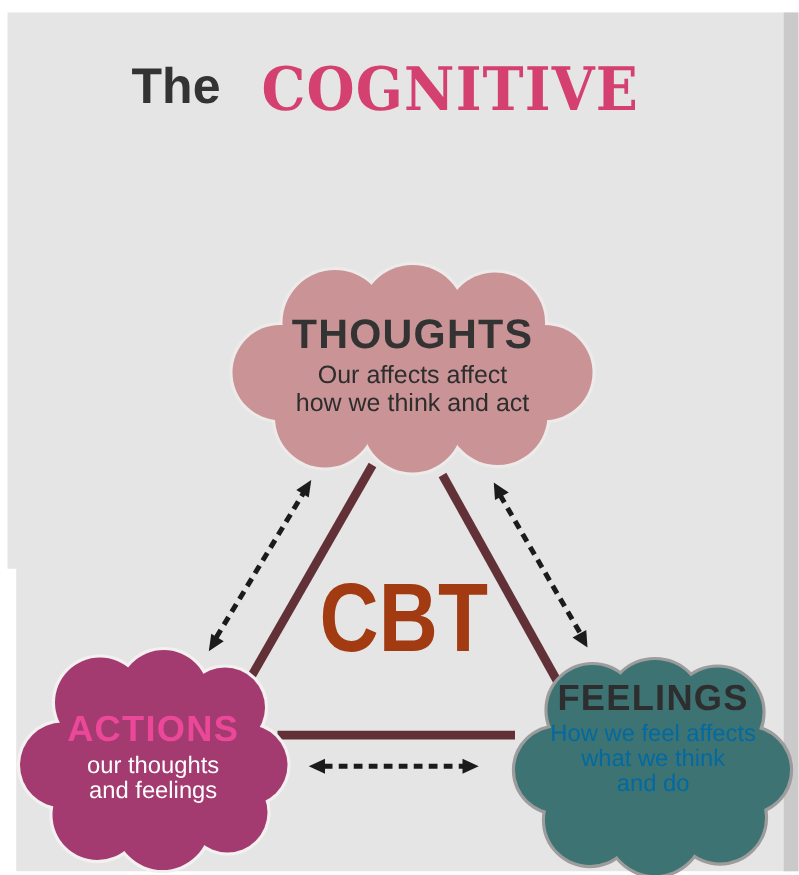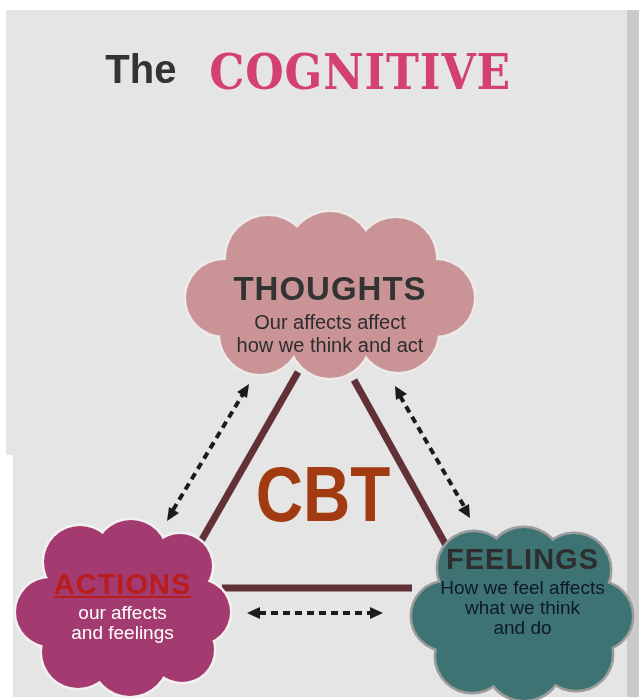--- a/index.html
+++ b/index.html
@@ -23,21 +23,21 @@
   .title .big {
     font-family:"DejaVu Serif", serif; font-weight:bold; font-size:48px;
     letter-spacing:1px; display:inline-block; transform:scaleX(.92); transform-origin:center;
   }
   .title .line2 { margin-top:2px; }
 
   .node-text { position:absolute; text-align:center; }
   .node-title { font-weight:bold; letter-spacing:1px; }
   .node-desc  { line-height:1.18; }
 
-  .thoughts-text { left:205px; top:270px; width:250px; }
+  .thoughts-text { left:205px; top:248px; width:250px; }
   .thoughts-text .node-title { font-size:33px; margin-bottom:3px; }
   .thoughts-text .node-desc  { font-size:20px; line-height:23px; }
 
   .actions-text { left:25px; top:568px; width:195px; }
   .actions-text .node-title { font-size:29px; margin-bottom:2px; }
   .actions-text .node-desc  { font-size:19px; line-height:20px; }
 
   .feelings-text { left:425px; top:543px; width:195px; }
   .feelings-text .node-title { font-size:29px; margin-bottom:2px; }
   .feelings-text .node-desc  { font-size:19px; line-height:20px; }
@@ -165,29 +165,29 @@
 
   <div class="node-text thoughts-text">
     <div class="node-title" style="color: rgb(51, 51, 51);">THOUGHTS</div>
     <div class="node-desc" style="color: rgb(45, 45, 45);">
       <div>Our affects affect</div>
       <div>how we think and act</div>
     </div>
   </div>
 
   <div class="node-text actions-text">
-    <div class="node-title" style="color: #b91c1c; text-decoration: underline;">ACTIONS</div>
+    <div class="node-title" style="color: #ec4899;">ACTIONS</div>
     <div class="node-desc" style="color: rgb(255, 255, 255);">
-      <div>our affects</div>
+      <div>our thoughts</div>
       <div>and feelings</div>
     </div>
   </div>
 
   <div class="node-text feelings-text">
     <div class="node-title" style="color: rgb(46, 46, 46);">FEELINGS</div>
-    <div class="node-desc" style="color: #0f172a;">
+    <div class="node-desc" style="color: #0369a1;">
       <div>How we feel affects</div>
       <div>what we think</div>
       <div>and do</div>
     </div>
   </div>
 
 </div>
 
 </body></html>

